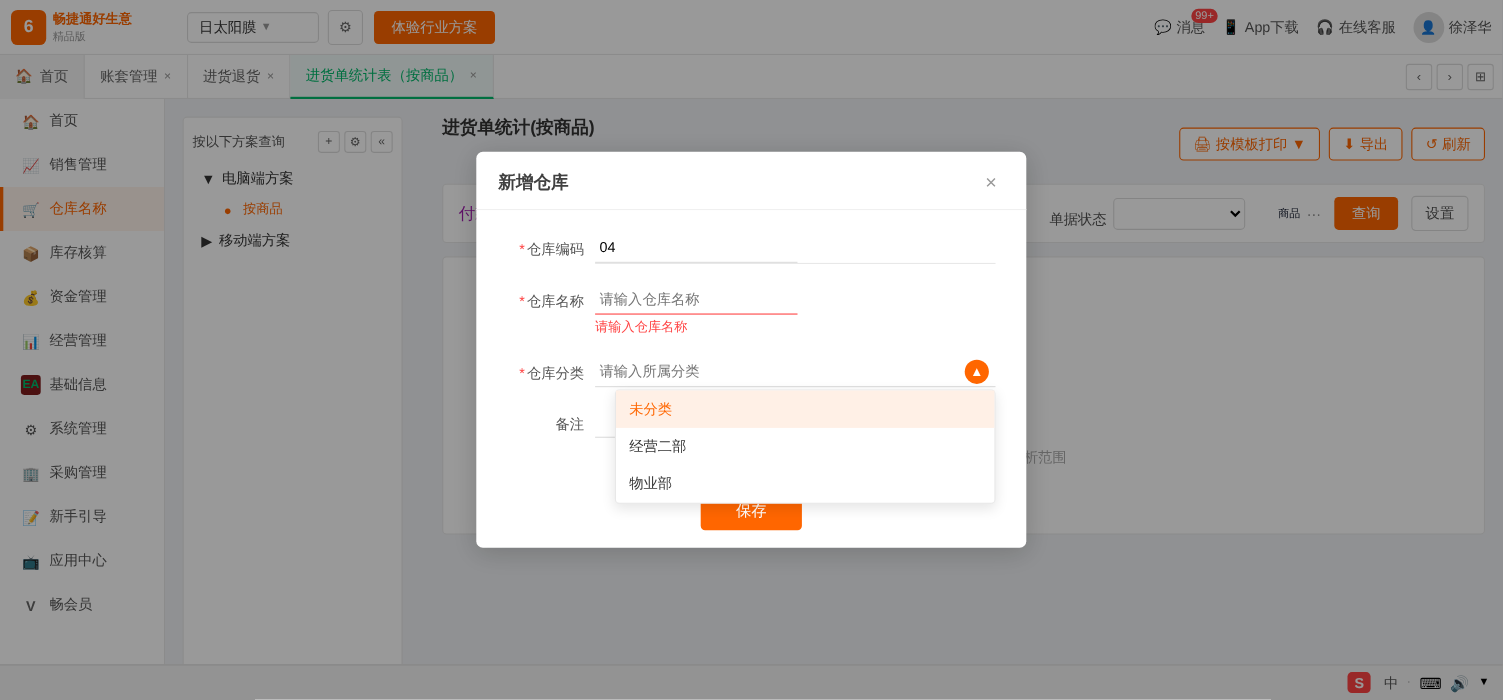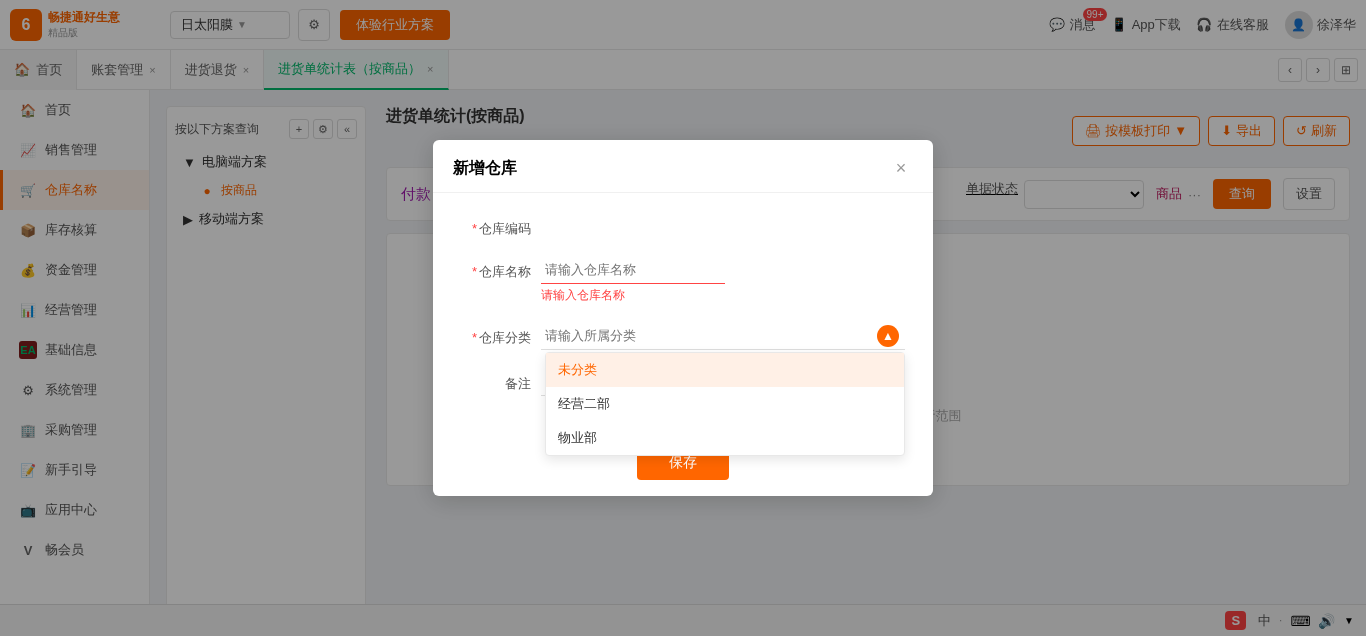--- a/index.html
+++ b/index.html
@@ -188,21 +188,21 @@
     .modal {
       background: #fff; border-radius: 6px; width: 500px;
       box-shadow: 0 4px 24px rgba(0,0,0,0.18);
       position: relative; overflow: visible;
     }
     .modal-header {
       padding: 16px 20px 12px 20px;
       display: flex; align-items: center; justify-content: space-between;
       border-bottom: 1px solid #f0f0f0;
     }
-    .modal-title { font-size: 16px; font-weight: bold; color: #000000; }
+    .modal-title { font-size: 16px; font-weight: bold; color: #404040; }
     .modal-close {
       cursor: pointer; color: #999; font-size: 18px;
       width: 24px; height: 24px; display: flex; align-items: center; justify-content: center;
     }
     .modal-body { padding: 20px 28px; }
     .form-row {
       display: flex; align-items: flex-start;
       margin-bottom: 18px; gap: 0;
     }
     .form-label {
@@ -227,21 +227,21 @@
       padding: 6px 28px 6px 4px; font-size: 13px; outline: none;
       background: transparent; cursor: pointer;
     }
     .dropdown-arrow {
       position: absolute; right: 6px; top: 50%; transform: translateY(-50%);
       width: 22px; height: 22px; background: #ff6600; border-radius: 50%;
       display: flex; align-items: center; justify-content: center;
       cursor: pointer; color: #fff; font-size: 12px;
     }
     .dropdown-list {
-      position: absolute; top: 100%; left: 4px; right: 0;
+      position: absolute; top: 100%; left: 18px; right: 0;
       background: #fff; border: 1px solid #e8e8e8;
       border-radius: 4px; box-shadow: 0 4px 12px rgba(0,0,0,0.1);
       z-index: 200; margin-top: 2px;
     }
     .dropdown-option {
       padding: 8px 12px; cursor: pointer; font-size: 13px; color: #333;
     }
     .dropdown-option.selected { background: #fff0e6; color: #ff6600; }
 
     .modal-footer {
@@ -259,21 +259,21 @@
       height: 32px; background: #f5f5f5; border-top: 1px solid #ddd;
       display: flex; align-items: center; justify-content: flex-end;
       padding: 0 12px; gap: 8px; z-index: 5;
     }
     .s-logo {
       background: #ff4444; color: #fff; border-radius: 4px;
       padding: 2px 6px; font-weight: bold; font-size: 13px; margin-right: 4px;
     }
     .main-container { display: flex; flex-direction: column; height: 546px; }
     .content-wrapper { display: flex; flex: 1; overflow: hidden; }
-    .top-content-area { display: flex; flex: 1; overflow: hidden; padding: 16px; gap: 8px; }
+    .top-content-area { display: flex; flex: 1; overflow: hidden; padding: 16px; gap: 24px; }
   </style>
 </head>
 <body>
 
 <div class="top-header">
   <div class="logo-area">
     <div class="logo-icon">
       <span>6</span>
     </div>
     <div>
@@ -448,28 +448,28 @@
               <span>刷新</span>
             </button>
           </div>
         </div>
 
         <div style="background:#fff;border:1px solid #e8e8e8;border-radius:4px;padding:10px 14px;margin-bottom:12px;display:flex;align-items:center;gap:12px;flex-wrap:wrap;">
           <div style="display:flex;align-items:center;gap:6px;">
             <span style="color:#a21caf;font-size:15px;">付款</span>
             <span style="color:#888;">···</span>
           </div>
-          <div style="display:flex;align-items:flex-start;gap:6px;margin-left:auto;text-decoration:underline;">
+          <div style="display:flex;align-items:flex-end;gap:6px;margin-left:auto;">
             <span style="color:#555;font-size:13px;">单据状态</span>
             <select class="filter-select">
               <option></option>
             </select>
           </div>
           <div style="display:flex;align-items:center;gap:6px;">
-            <span style="color:#be185d;font-size:13px;">商品</span>
+            <span style="color:#0f172a;font-size:10px;margin-left:18px;">商品</span>
             <span style="color:#888;">···</span>
           </div>
           <button class="btn-primary">查询</button>
           <button class="btn-default">设置</button>
         </div>
 
         <div style="background:#fff;border:1px solid #e8e8e8;border-radius:4px;padding:60px 20px;text-align:center;min-height:250px;display:flex;flex-direction:column;align-items:center;justify-content:center;">
           <div style="font-size:60px;color:#ddd;margin-bottom:16px;">📦</div>
           <div style="display:flex;align-items:center;gap:6px;color:#aaa;font-size:13px;margin-bottom:8px;">
             <span style="width:18px;height:18px;border:1px solid #ccc;border-radius:50%;display:inline-flex;align-items:center;justify-content:center;font-size:11px;">●</span>
@@ -488,20 +488,24 @@
 <div class="modal-overlay">
   <div class="modal">
     <div class="modal-header">
       <span class="modal-title">新增仓库</span>
       <span class="modal-close">×</span>
     </div>
     <div class="modal-body">
 
       <div class="form-row">
         <label class="form-label required">仓库编码</label>
+        <div style="flex:1;">
+          <input class="form-control" type="text" value="04" style="">
+          <div style="height:1px;background:#e8e8e8;margin-top:0;"></div>
+        </div>
       </div>
 
       <div class="form-row">
         <label class="form-label required">仓库名称</label>
         <div style="flex:1;">
           <input class="form-control error" type="text" placeholder="请输入仓库名称" style="">
           <div class="error-msg">请输入仓库名称</div>
         </div>
       </div>
 

